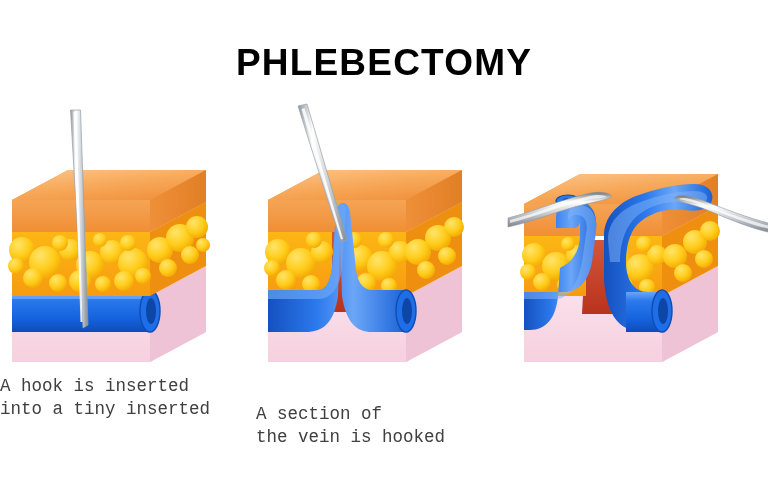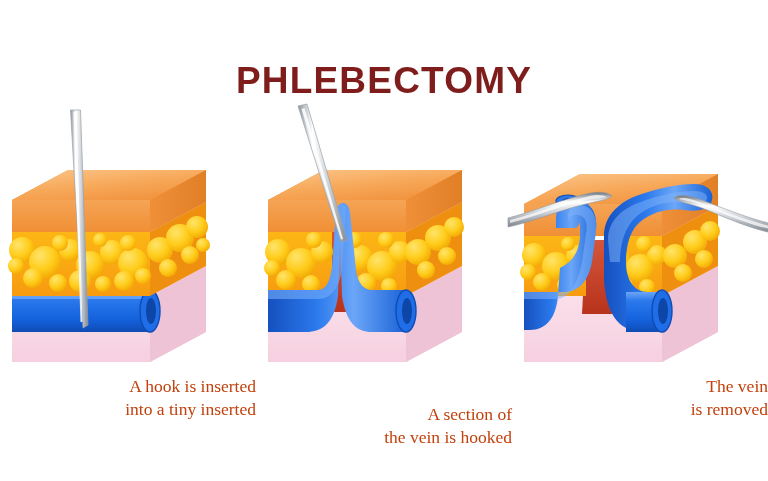--- a/index.html
+++ b/index.html
@@ -14,49 +14,49 @@
     font-family: "Liberation Sans", sans-serif;
     position: relative;
   }
   #figure {
     position: absolute;
     inset: 0;
     background: #ffffff;
   }
   #title {
     position: absolute;
-    top: 60px;
+    top: 42px;
     left: 0;
     width: 768px;
     text-align: center;
     font-size: 37px;
     font-weight: bold;
     letter-spacing: 1.2px;
-    color: #7f1d1d;
+    color: #000000;
     font-family: "Liberation Sans", sans-serif;
   }
   .panel {
     position: absolute;
     top: 100px;
     width: 256px;
     height: 260px;
   }
   #panel-1 { left: 0px; }
   #panel-2 { left: 256px; }
   #panel-3 { left: 512px; }
 
   .caption {
     position: absolute;
     top: 375px;
     width: 256px;
-    text-align: right;
+    text-align: left;
     font-size: 17.5px;
     line-height: 23px;
-    color: #c2410c;
-    font-family: Liberation Serif, serif;
+    color: #404040;
+    font-family: Liberation Mono, monospace;
   }
   #caption-1 { left: 0px; }
   #caption-2 { left: 256px; margin-top: 28px; }
   #caption-3 { left: 512px; }
   .caption span { display: block; }
   svg { display: block; overflow: visible; }
 </style>
 </head>
 <body>
 
@@ -424,18 +424,14 @@
   </div>
 
   <div class="caption" id="caption-1">
     <span>A hook is inserted</span>
     <span>into a tiny inserted</span>
   </div>
   <div class="caption" id="caption-2">
     <span>A section of</span>
     <span>the vein is hooked</span>
   </div>
-  <div class="caption" id="caption-3">
-    <span>The vein</span>
-    <span>is removed</span>
-  </div>
 
 </div>
 
 </body></html>

